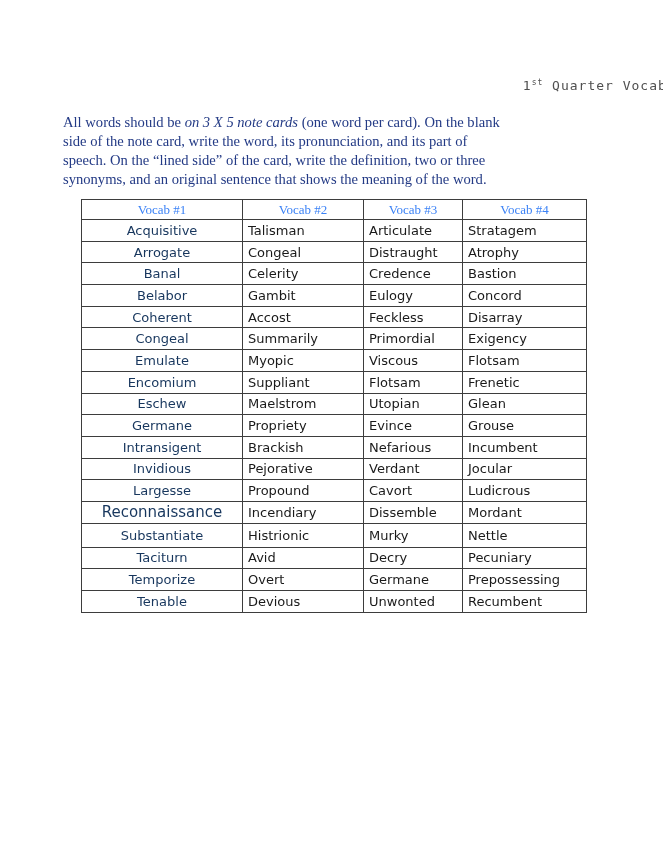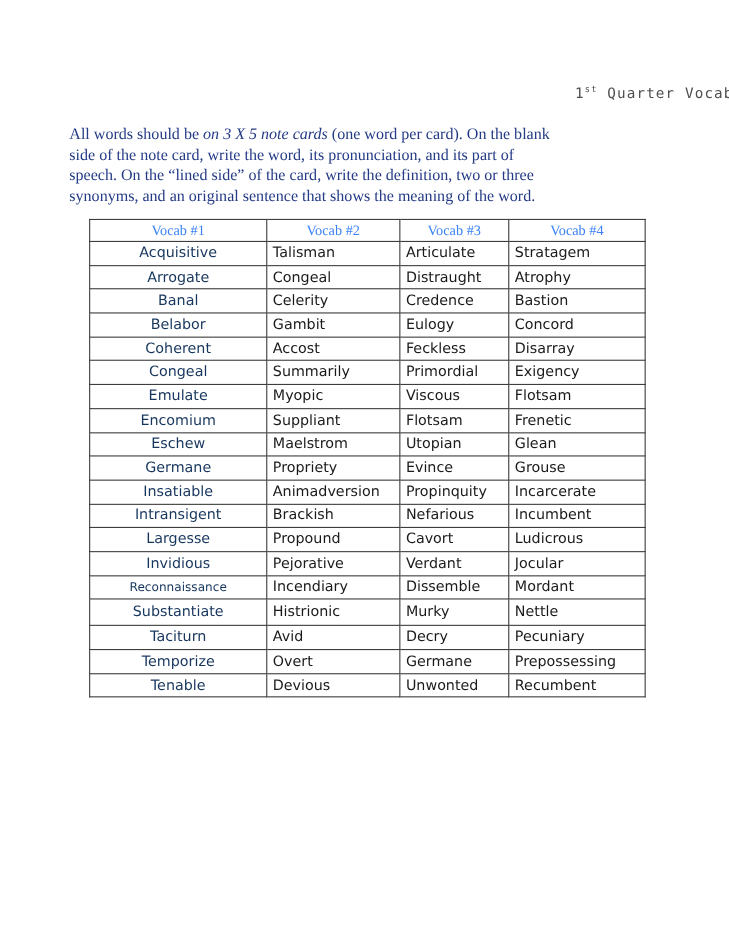--- a/index.html
+++ b/index.html
@@ -74,21 +74,21 @@
     font-size: 13px;
     color: #1a1a1a;
     text-align: left;
     padding-left: 5px;
   }
   .vocab-table td.word1 {
     text-align: center;
     color: #17365d;
     padding-left: 0;
   }
-  .vocab-table td.small { font-size: 11px; }
+  .vocab-table td.small { font-size: 15px; }
 </style>
 </head>
 <body>
 
 <div class="page">
 
   <div class="doc-title"><span>1</span><sup>st</sup><span> Quarter Vocabulary</span></div>
 
   <div class="intro">
     <div><span>All words should be </span><span class="it">on 3 X 5 note cards</span><span> (one word per card). On the blank</span></div>
@@ -167,42 +167,36 @@
         <td>Utopian</td>
         <td>Glean</td>
       </tr>
       <tr>
         <td class="word1">Germane</td>
         <td>Propriety</td>
         <td>Evince</td>
         <td>Grouse</td>
       </tr>
       <tr>
-        <td class="word1">Insatiable</td>
-        <td>Animadversion</td>
-        <td>Propinquity</td>
-        <td>Incarcerate</td>
-      </tr>
-      <tr>
         <td class="word1">Intransigent</td>
         <td>Brackish</td>
         <td>Nefarious</td>
         <td>Incumbent</td>
       </tr>
       <tr>
+        <td class="word1">Invidious</td>
+        <td>Pejorative</td>
+        <td>Verdant</td>
+        <td>Jocular</td>
+      </tr>
+      <tr>
         <td class="word1">Largesse</td>
         <td>Propound</td>
         <td>Cavort</td>
         <td>Ludicrous</td>
-      </tr>
-      <tr>
-        <td class="word1">Invidious</td>
-        <td>Pejorative</td>
-        <td>Verdant</td>
-        <td>Jocular</td>
       </tr>
       <tr>
         <td class="word1 small">Reconnaissance</td>
         <td>Incendiary</td>
         <td>Dissemble</td>
         <td>Mordant</td>
       </tr>
       <tr style="height:24px;">
         <td class="word1">Substantiate</td>
         <td>Histrionic</td>

